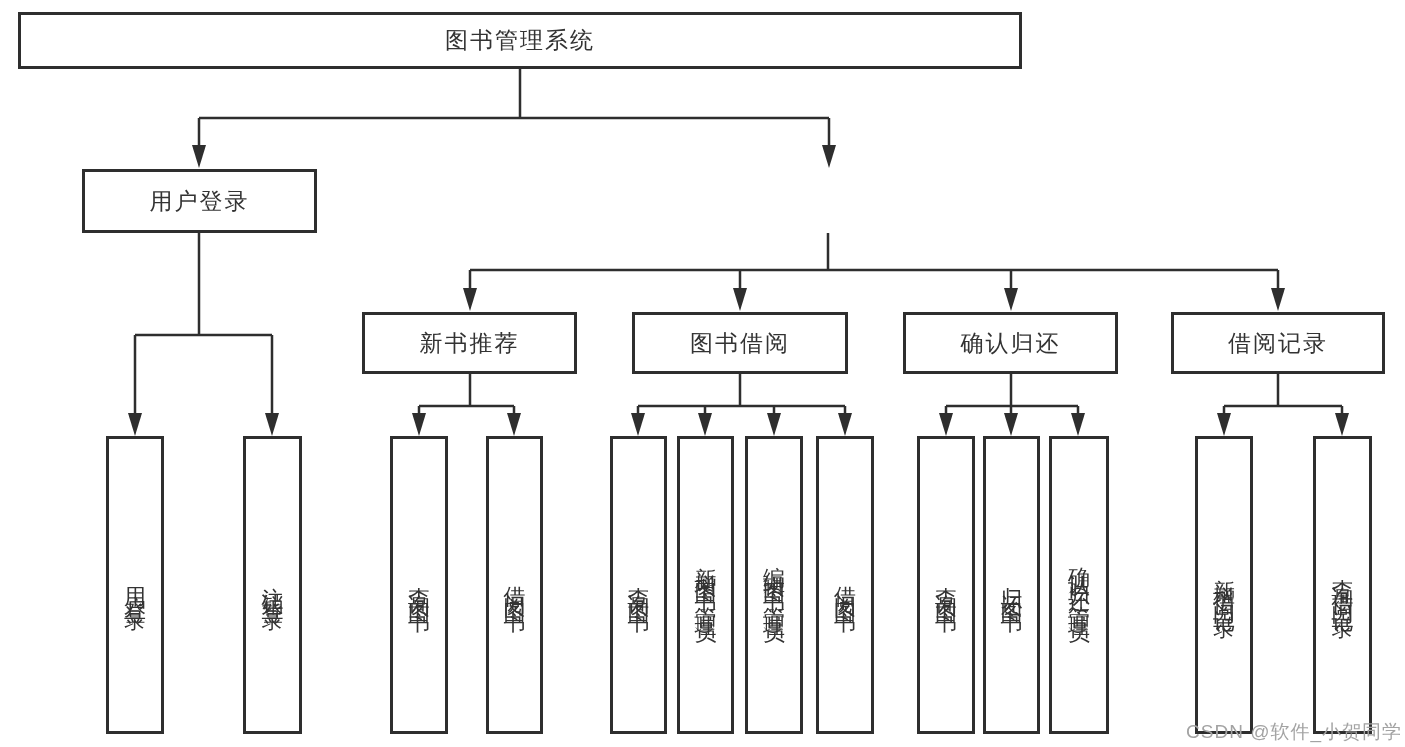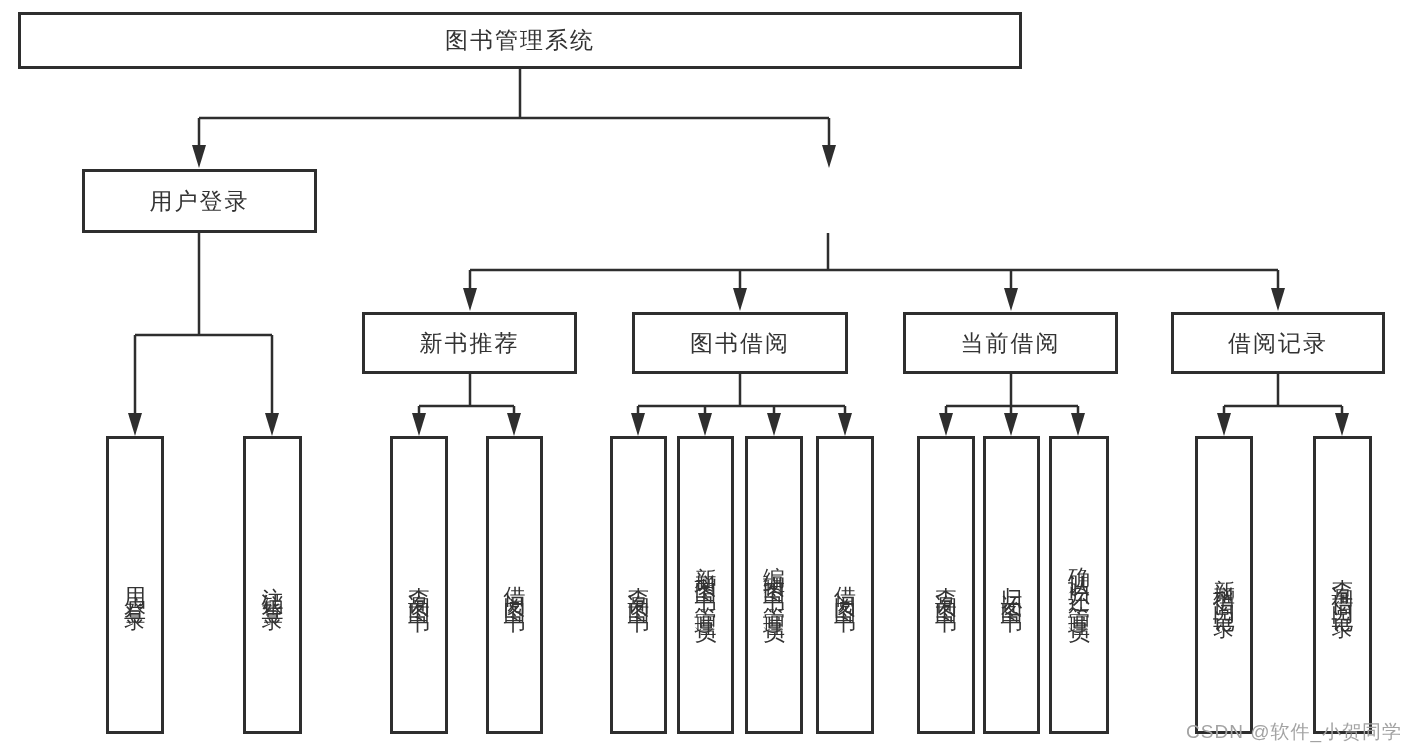--- a/index.html
+++ b/index.html
@@ -110,21 +110,21 @@
     <polygon points="1217,413 1231,413 1224,436"></polygon>
     <polygon points="1335,413 1349,413 1342,436"></polygon>
   </svg>
 
   <div class="node n-root">图书管理系统</div>
 
   <div class="node n-l2a">用户登录</div>
 
   <div class="node n-l3 n-l3b">图书借阅</div>
   <div class="node n-l3 n-l3a">新书推荐</div>
-  <div class="node n-l3 n-l3c">当前借阅</div>
+  <div class="node n-l3 n-l3c">确认归还</div>
   <div class="node n-l3 n-l3d">借阅记录</div>
 
   <div class="node leaf lf-a1">用户登录</div>
   <div class="node leaf lf-a2">注销登录</div>
 
   <div class="node leaf lf-b1">查询图书</div>
   <div class="node leaf lf-b2">借阅图书</div>
 
   <div class="node leaf lf-c1">查询图书</div>
   <div class="node leaf lf-c2">新增图书（管理员）</div>

